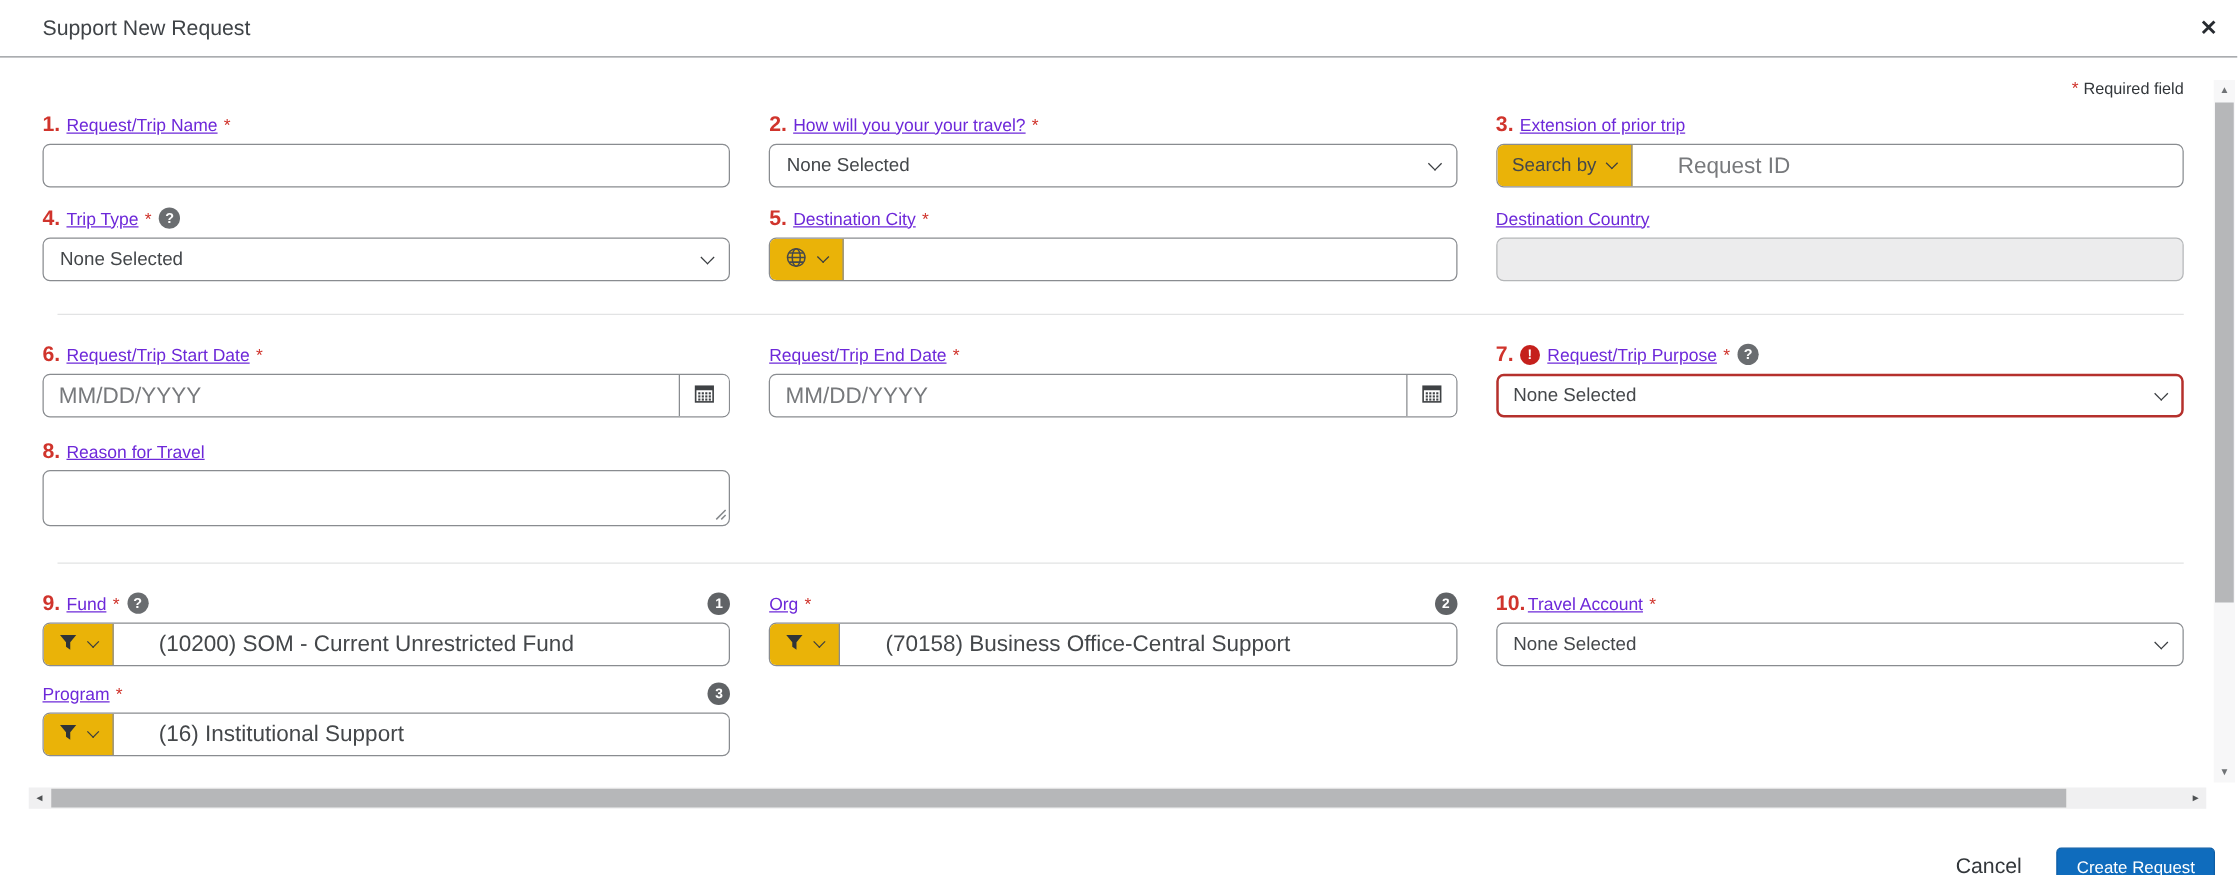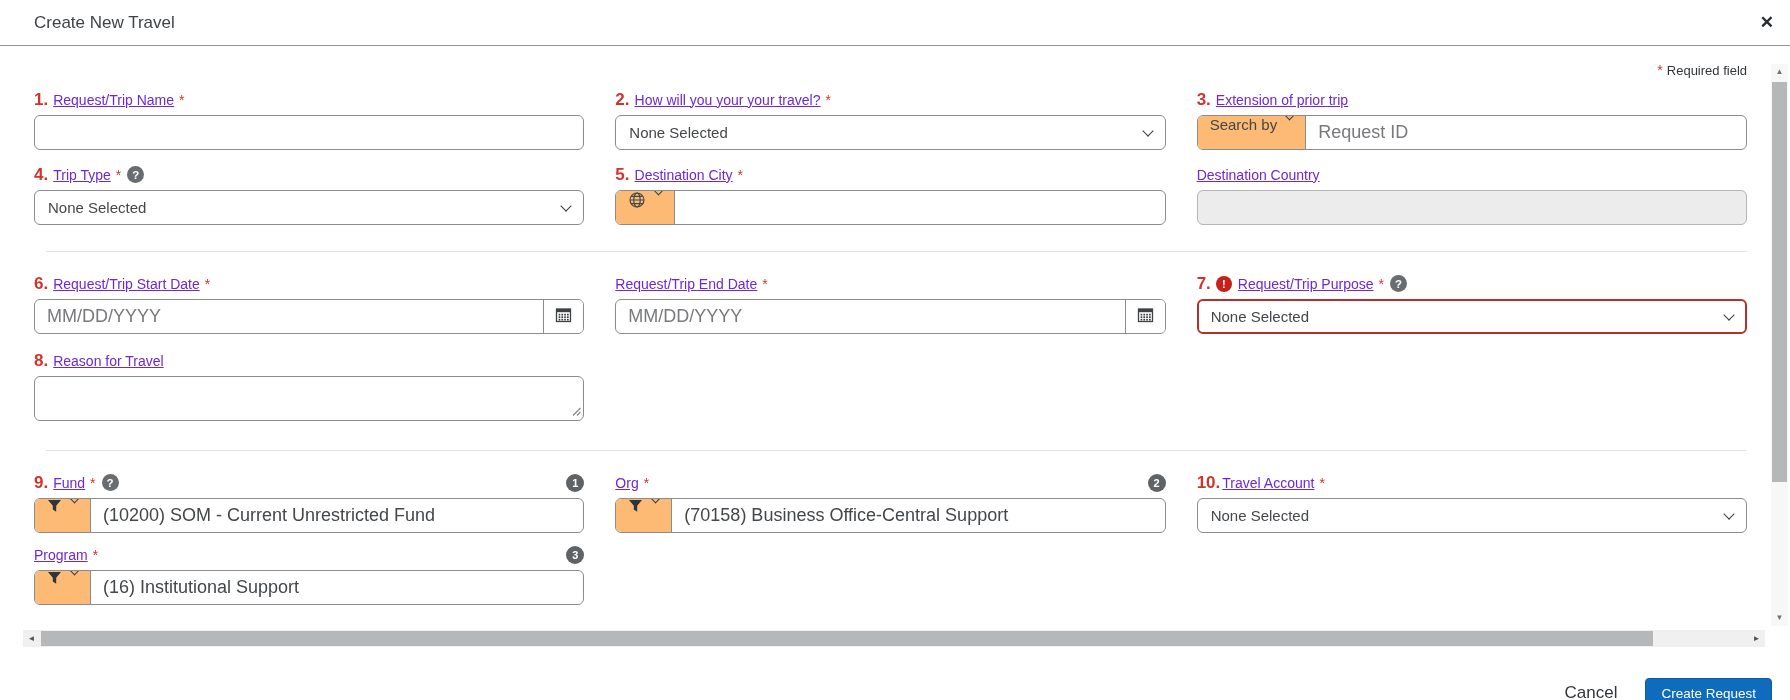--- a/index.html
+++ b/index.html
@@ -34,33 +34,33 @@
   .lbl { font-size:14px; color:#6d28d9; white-space:nowrap;text-decoration:underline; }
   .ast { color:#d0342c; font-size:14px; margin-left:5px; }
   .help-ic { width:17px; height:17px; border-radius:50%; background:#6a6d70; color:#fff; font-size:11.5px; font-weight:700;
              display:inline-flex; align-items:center; justify-content:center; margin-left:6px; flex:0 0 auto; }
   .err-ic { width:16px; height:16px; border-radius:50%; background:#c5201c; color:#fff; font-size:11px; font-weight:700;
             display:inline-flex; align-items:center; justify-content:center; margin-right:6px; flex:0 0 auto; }
   .badge { margin-left:auto; width:18px; height:18px; border-radius:50%; background:#606366; color:#fff; font-size:11px;
            font-weight:700; display:inline-flex; align-items:center; justify-content:center; flex:0 0 auto; }
 
   .ctl { height:35px; border:1px solid #898c90; border-radius:6px; background:#fff; display:flex; align-items:center;
-         font-size:15px; color:#44474a; }
+         font-size:15px; color:#44474a;gap:24px; }
   input.solo-input { width:100%; padding:0 12px; font:inherit; font-size:15px; color:#44474a; outline:none; display:block; }
   ::placeholder { color:#77797c; opacity:1; }
 
   .select { padding:0 13px; justify-content:space-between; cursor:pointer; }
   .chev { width:8px; height:8px; border-right:1.8px solid #3a3d40; border-bottom:1.8px solid #3a3d40;
           transform:rotate(45deg); margin-top:-4px; flex:0 0 auto; }
   .chev.sm { width:7px; height:7px; }
   .err-select { border:2px solid #b5302c; padding:0 12px; }
 
   .group { padding:0; overflow:hidden; }
-  .seg { height:100%; display:flex; gap:9px; padding:0 12px; border-right:1px solid #898c90;
-         cursor:pointer; flex:0 0 auto; background:#fdba74; }
+  .seg { height:100%; display:flex; align-items:center; gap:9px; padding:0 12px; border-right:1px solid #898c90;
+         cursor:pointer; flex:0 0 auto; background:#eab308; }
   .gin { flex:1; height:100%; border:none; outline:none; padding:0 12px; font:inherit; font-size:18px; color:#44474a;
          min-width:0; background:transparent; }
   .calbtn { width:40px; height:100%; border:none; border-left:1px solid #898c90; background:#fff; display:flex;
             align-items:center; justify-content:center; cursor:pointer; flex:0 0 auto; }
   .disabled-inp { background:#ececed; border-color:#b4b6b8; }
 
   .ta-wrap { position:relative; }
   .ctl-ta { width:100%; height:45px; border:1px solid #898c90; border-radius:6px; resize:none; padding:6px 12px;
             font:inherit; font-size:15px; color:#44474a; outline:none; display:block; }
   .resize-handle { position:absolute; right:3px; bottom:5px; line-height:0; }
@@ -82,21 +82,21 @@
   .footer { position:absolute; left:0; right:0; top:608px; height:46px; display:flex; align-items:center;
             justify-content:flex-end; gap:28px; padding-right:18px; background:#fff; }
   .cancel-btn { background:none; border:none; font-size:17px; color:#32363a; cursor:pointer; }
   .create-btn { height:31px; padding:0 15px; background:#0f6cbd; border:1px solid #0d5da6; border-radius:4px;
                 color:#fff; font-size:13.5px; cursor:pointer; }
 </style>
 </head>
 <body>
 
 <div class="header">
-  <span class="title">Create New Travel</span>
+  <span class="title">Support New Request</span>
   <button class="close-btn">✕</button>
 </div>
 
 <div class="mbody">
   <div class="content">
 
     <div class="note">
       <span class="ast-mark">*</span><span>Required field</span>
     </div>
 

